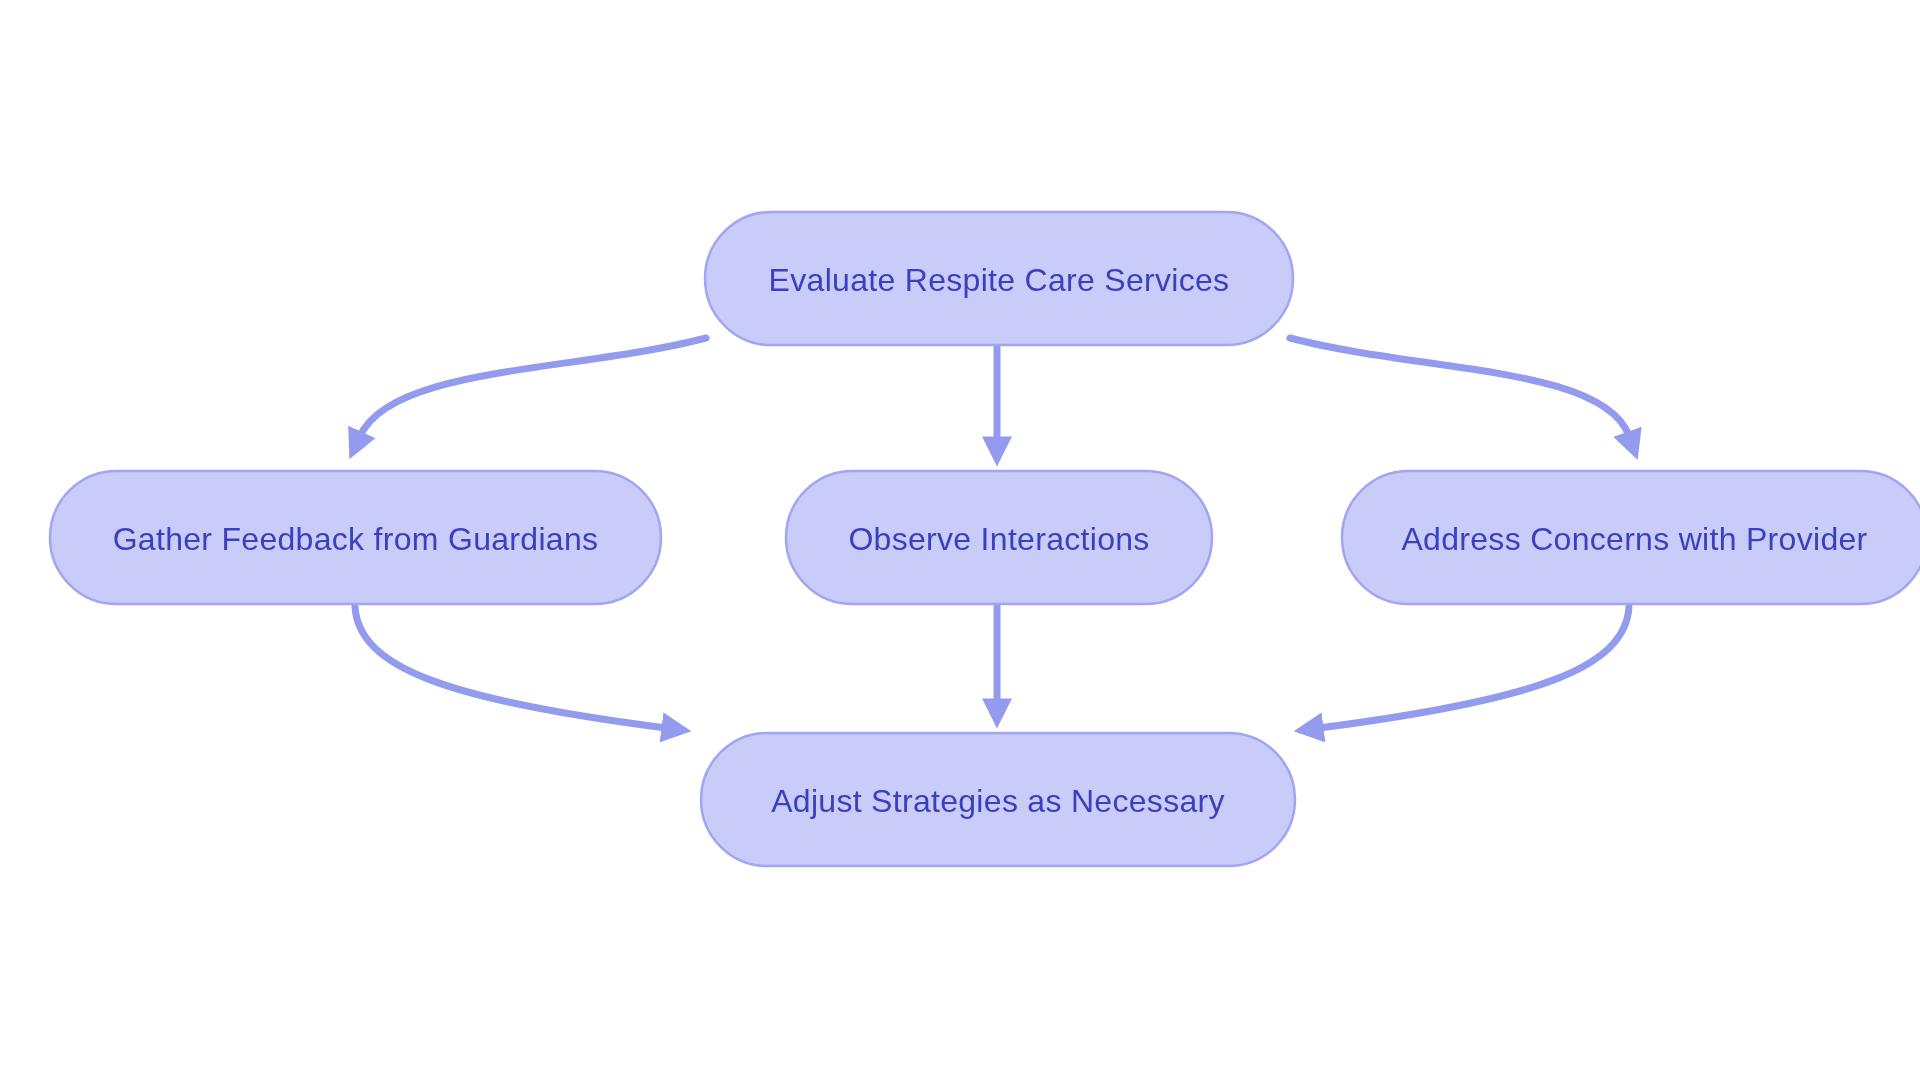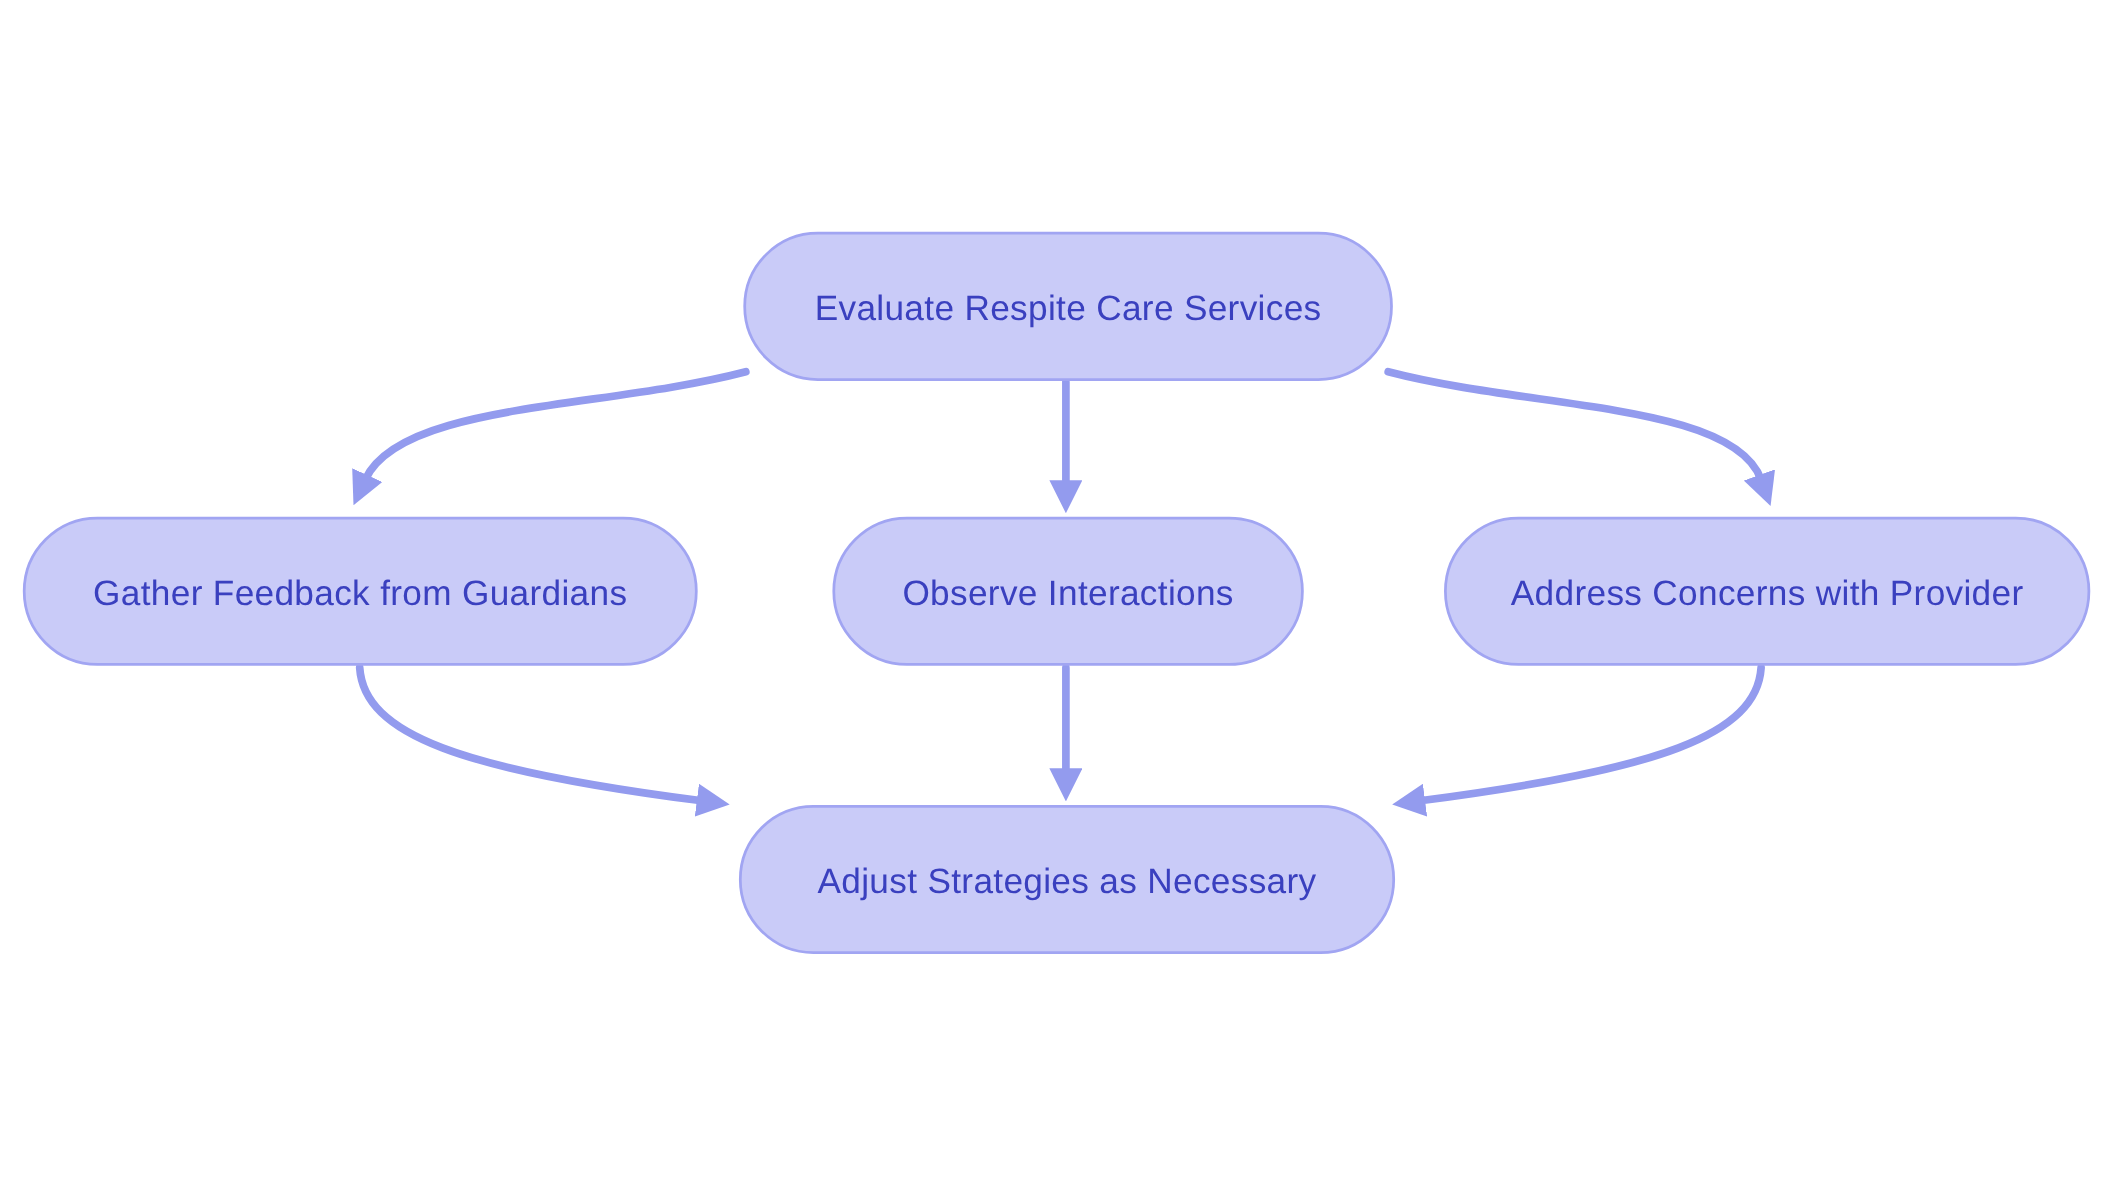--- a/index.html
+++ b/index.html
@@ -8,20 +8,21 @@
     width: 1920px;
     height: 1083px;
     background: var(--bg, #ffffff);
     font-family: "Liberation Sans", sans-serif;
     overflow: hidden;
   }
   .canvas-wrap {
     position: relative;
     width: 1612px;
     height: 1083px;
+    padding-left: 28px;
   }
   svg.flowchart {
     display: block;
     width: 1920px;
     height: 1083px;
   }
   .node rect {
     fill: var(--node-fill, #c9cbf8);
     stroke: var(--node-border, #a1a5f2);
     stroke-width: 2.5;

